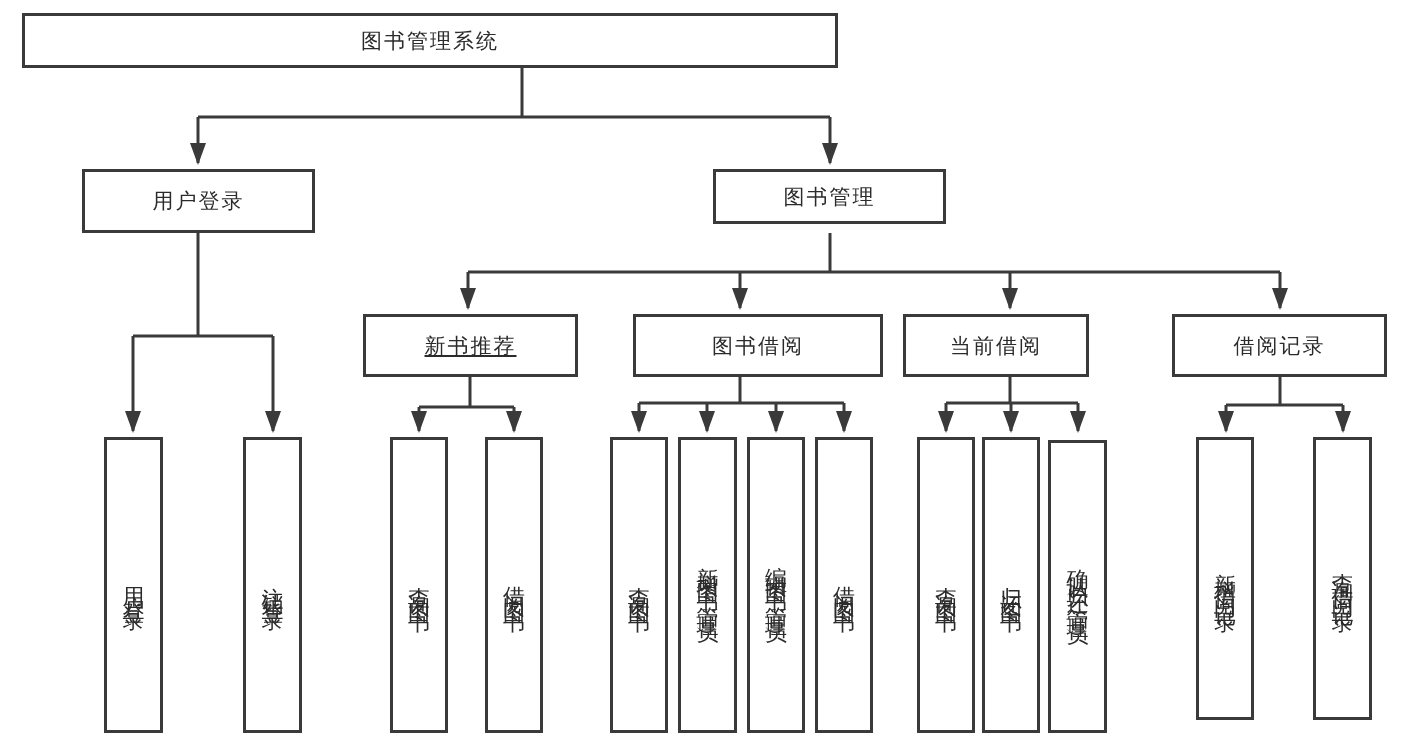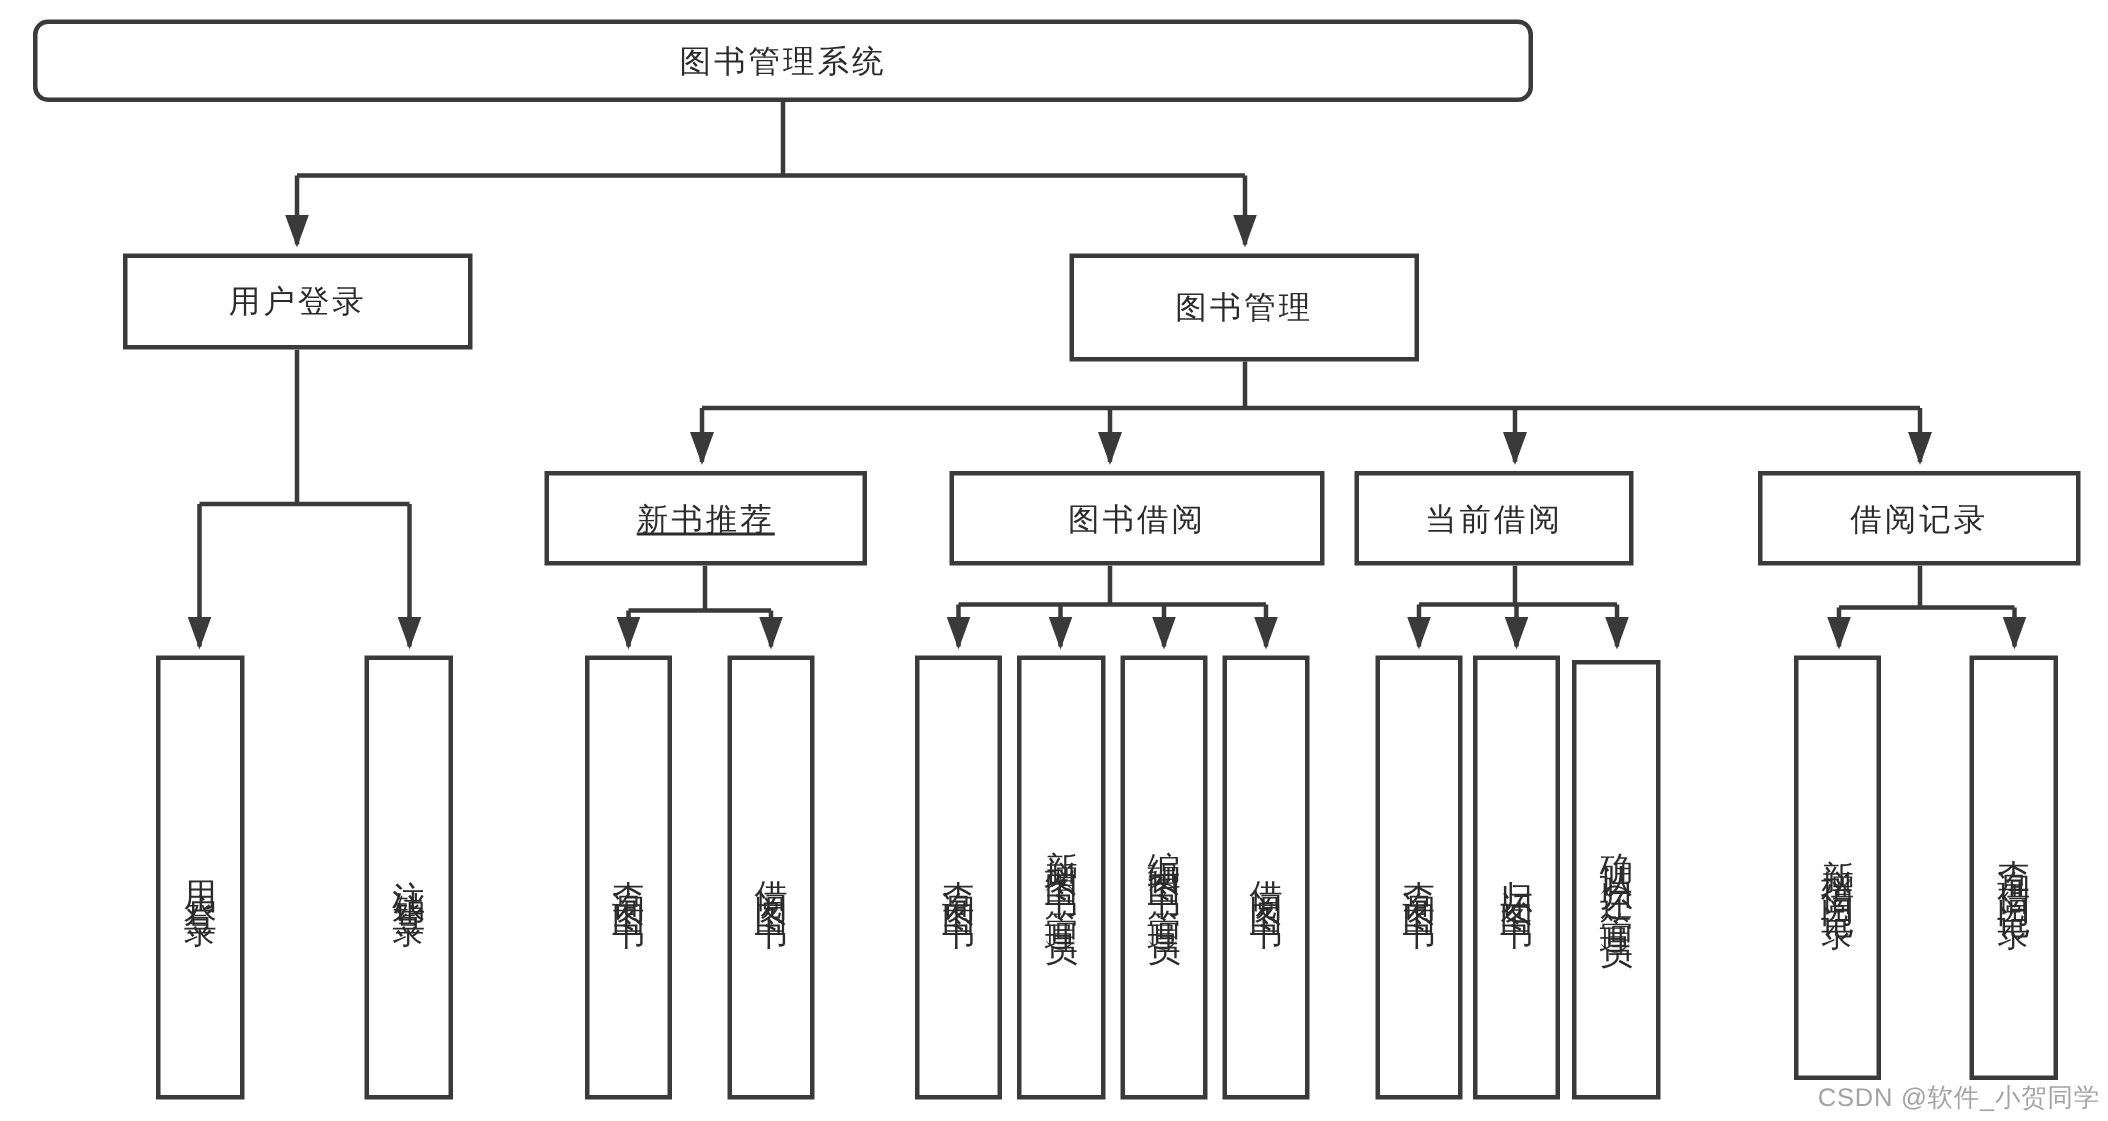--- a/index.html
+++ b/index.html
@@ -88,24 +88,24 @@
       <path d="M946,403 V431" marker-end="url(#arrow)"></path>
       <path d="M1011,403 V431" marker-end="url(#arrow)"></path>
       <path d="M1078,403 V431" marker-end="url(#arrow)"></path>
 
       <path d="M1280,377 V405 M1226,405 H1343"></path>
       <path d="M1226,405 V431" marker-end="url(#arrow)"></path>
       <path d="M1343,405 V431" marker-end="url(#arrow)"></path>
     </g>
   </svg>
 
-  <div class="node" style="left:22px; top:13px; width:1000px; height:55px;border-radius:10px;">图书管理系统</div>
+  <div class="node" style="left:22px; top:13px; width:816px; height:55px;">图书管理系统</div>
 
   <div class="node" style="left:82px; top:169px; width:233px; height:64px;">用户登录</div>
-  <div class="node" style="left:713px; top:169px; width:233px; height:72px;">图书管理</div>
+  <div class="node" style="left:713px; top:169px; width:233px; height:55px;">图书管理</div>
 
   <div class="node" style="left:363px; top:314px; width:215px; height:63px;text-decoration:underline;">新书推荐</div>
   <div class="node" style="left:633px; top:314px; width:250px; height:63px;">图书借阅</div>
   <div class="node" style="left:903px; top:314px; width:186px; height:63px;">当前借阅</div>
   <div class="node" style="left:1172px; top:314px; width:215px; height:63px;">借阅记录</div>
 
   <div class="node leaf" style="left:104px; top:437px; width:59px; height:296px;">用户登录</div>
   <div class="node leaf" style="left:243px; top:437px; width:59px; height:296px;">注销登录</div>
 
   <div class="node leaf" style="left:390px; top:437px; width:58px; height:296px;">查询图书</div>
@@ -116,15 +116,14 @@
   <div class="node leaf" style="left:747px; top:437px; width:58px; height:296px;">编辑图书（管理员）</div>
   <div class="node leaf" style="left:815px; top:437px; width:58px; height:296px;">借阅图书</div>
 
   <div class="node leaf" style="left:917px; top:437px; width:58px; height:296px;">查询图书</div>
   <div class="node leaf" style="left:982px; top:437px; width:58px; height:296px;">归还图书</div>
   <div class="node leaf" style="left:1048px; top:440px; width:59px; height:293px;">确认归还（管理员）</div>
 
   <div class="node leaf" style="left:1196px; top:437px; width:58px; height:283px;">新增借阅记录</div>
   <div class="node leaf" style="left:1313px; top:437px; width:59px; height:283px;">查询借阅记录</div>
 
-  <span class="watermark">CSDN @软件_小贺同学</span>
 
 </div>
 
 </body></html>

